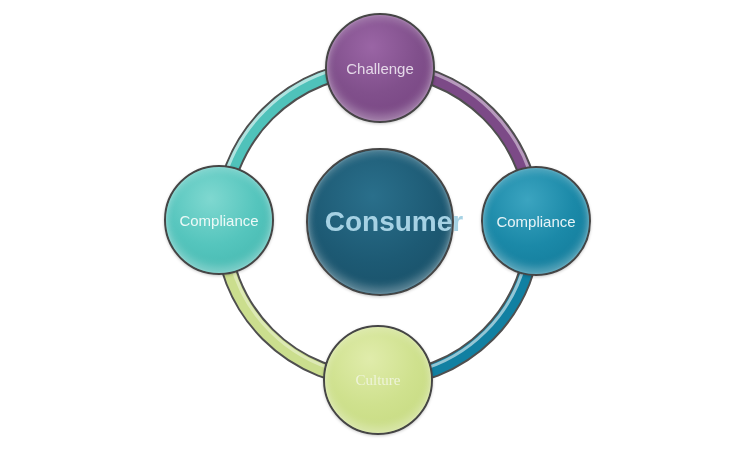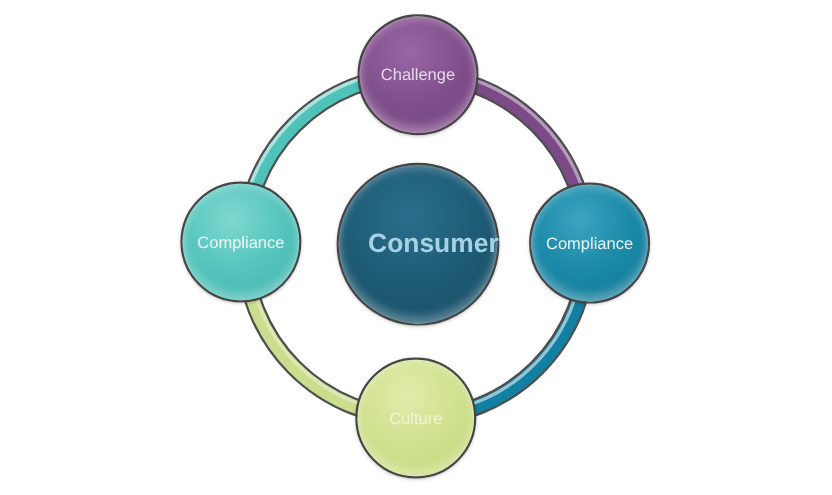--- a/index.html
+++ b/index.html
@@ -44,32 +44,32 @@
     font-weight: 400;
   }
   .node-top    { left: 325px; top: 13px;
     background: radial-gradient(circle at 42% 30%, #9a65a5 0%, #81508c 48%, #74417f 100%); }
   .node-top    .node-label { color: #e5d9e9; }
   .node-right  { left: 481px; top: 166px;
     background: radial-gradient(circle at 42% 30%, #3ba4c0 0%, #1b89a8 48%, #0f7695 100%); }
   .node-right  .node-label { color: #e8f4f7; }
   .node-bottom { left: 323px; top: 325px;
     background: radial-gradient(circle at 42% 30%, #e0ecab 0%, #cfe18e 48%, #c3d87c 100%); }
-  .node-bottom .node-label { color: #eef4d9; }
+  .node-bottom .node-label { color: #eef4d9; font-family: Liberation Serif, serif; }
   .node-left   { left: 164px; top: 165px;
     background: radial-gradient(circle at 42% 30%, #7fd8d0 0%, #55c5bd 48%, #3fb3ab 100%); }
   .node-left   .node-label { color: #ecf9f7; }
   .node-center {
     left: 306px; top: 148px;
     width: 148px; height: 148px;
     background: radial-gradient(circle at 45% 32%, #2a6f8b 0%, #1d5a74 52%, #174c63 100%);
   }
   .node-center .node-label {
     color: #a6d2e4;
-    font-size: 24px;
+    font-size: 28px;
     font-weight: 700;
     margin-left: 28px;
   }
 </style>
 </head>
 <body>
 
 <div class="stage">
 
   <svg class="ring-svg" viewBox="0 0 756 450" xmlns="http://www.w3.org/2000/svg">

